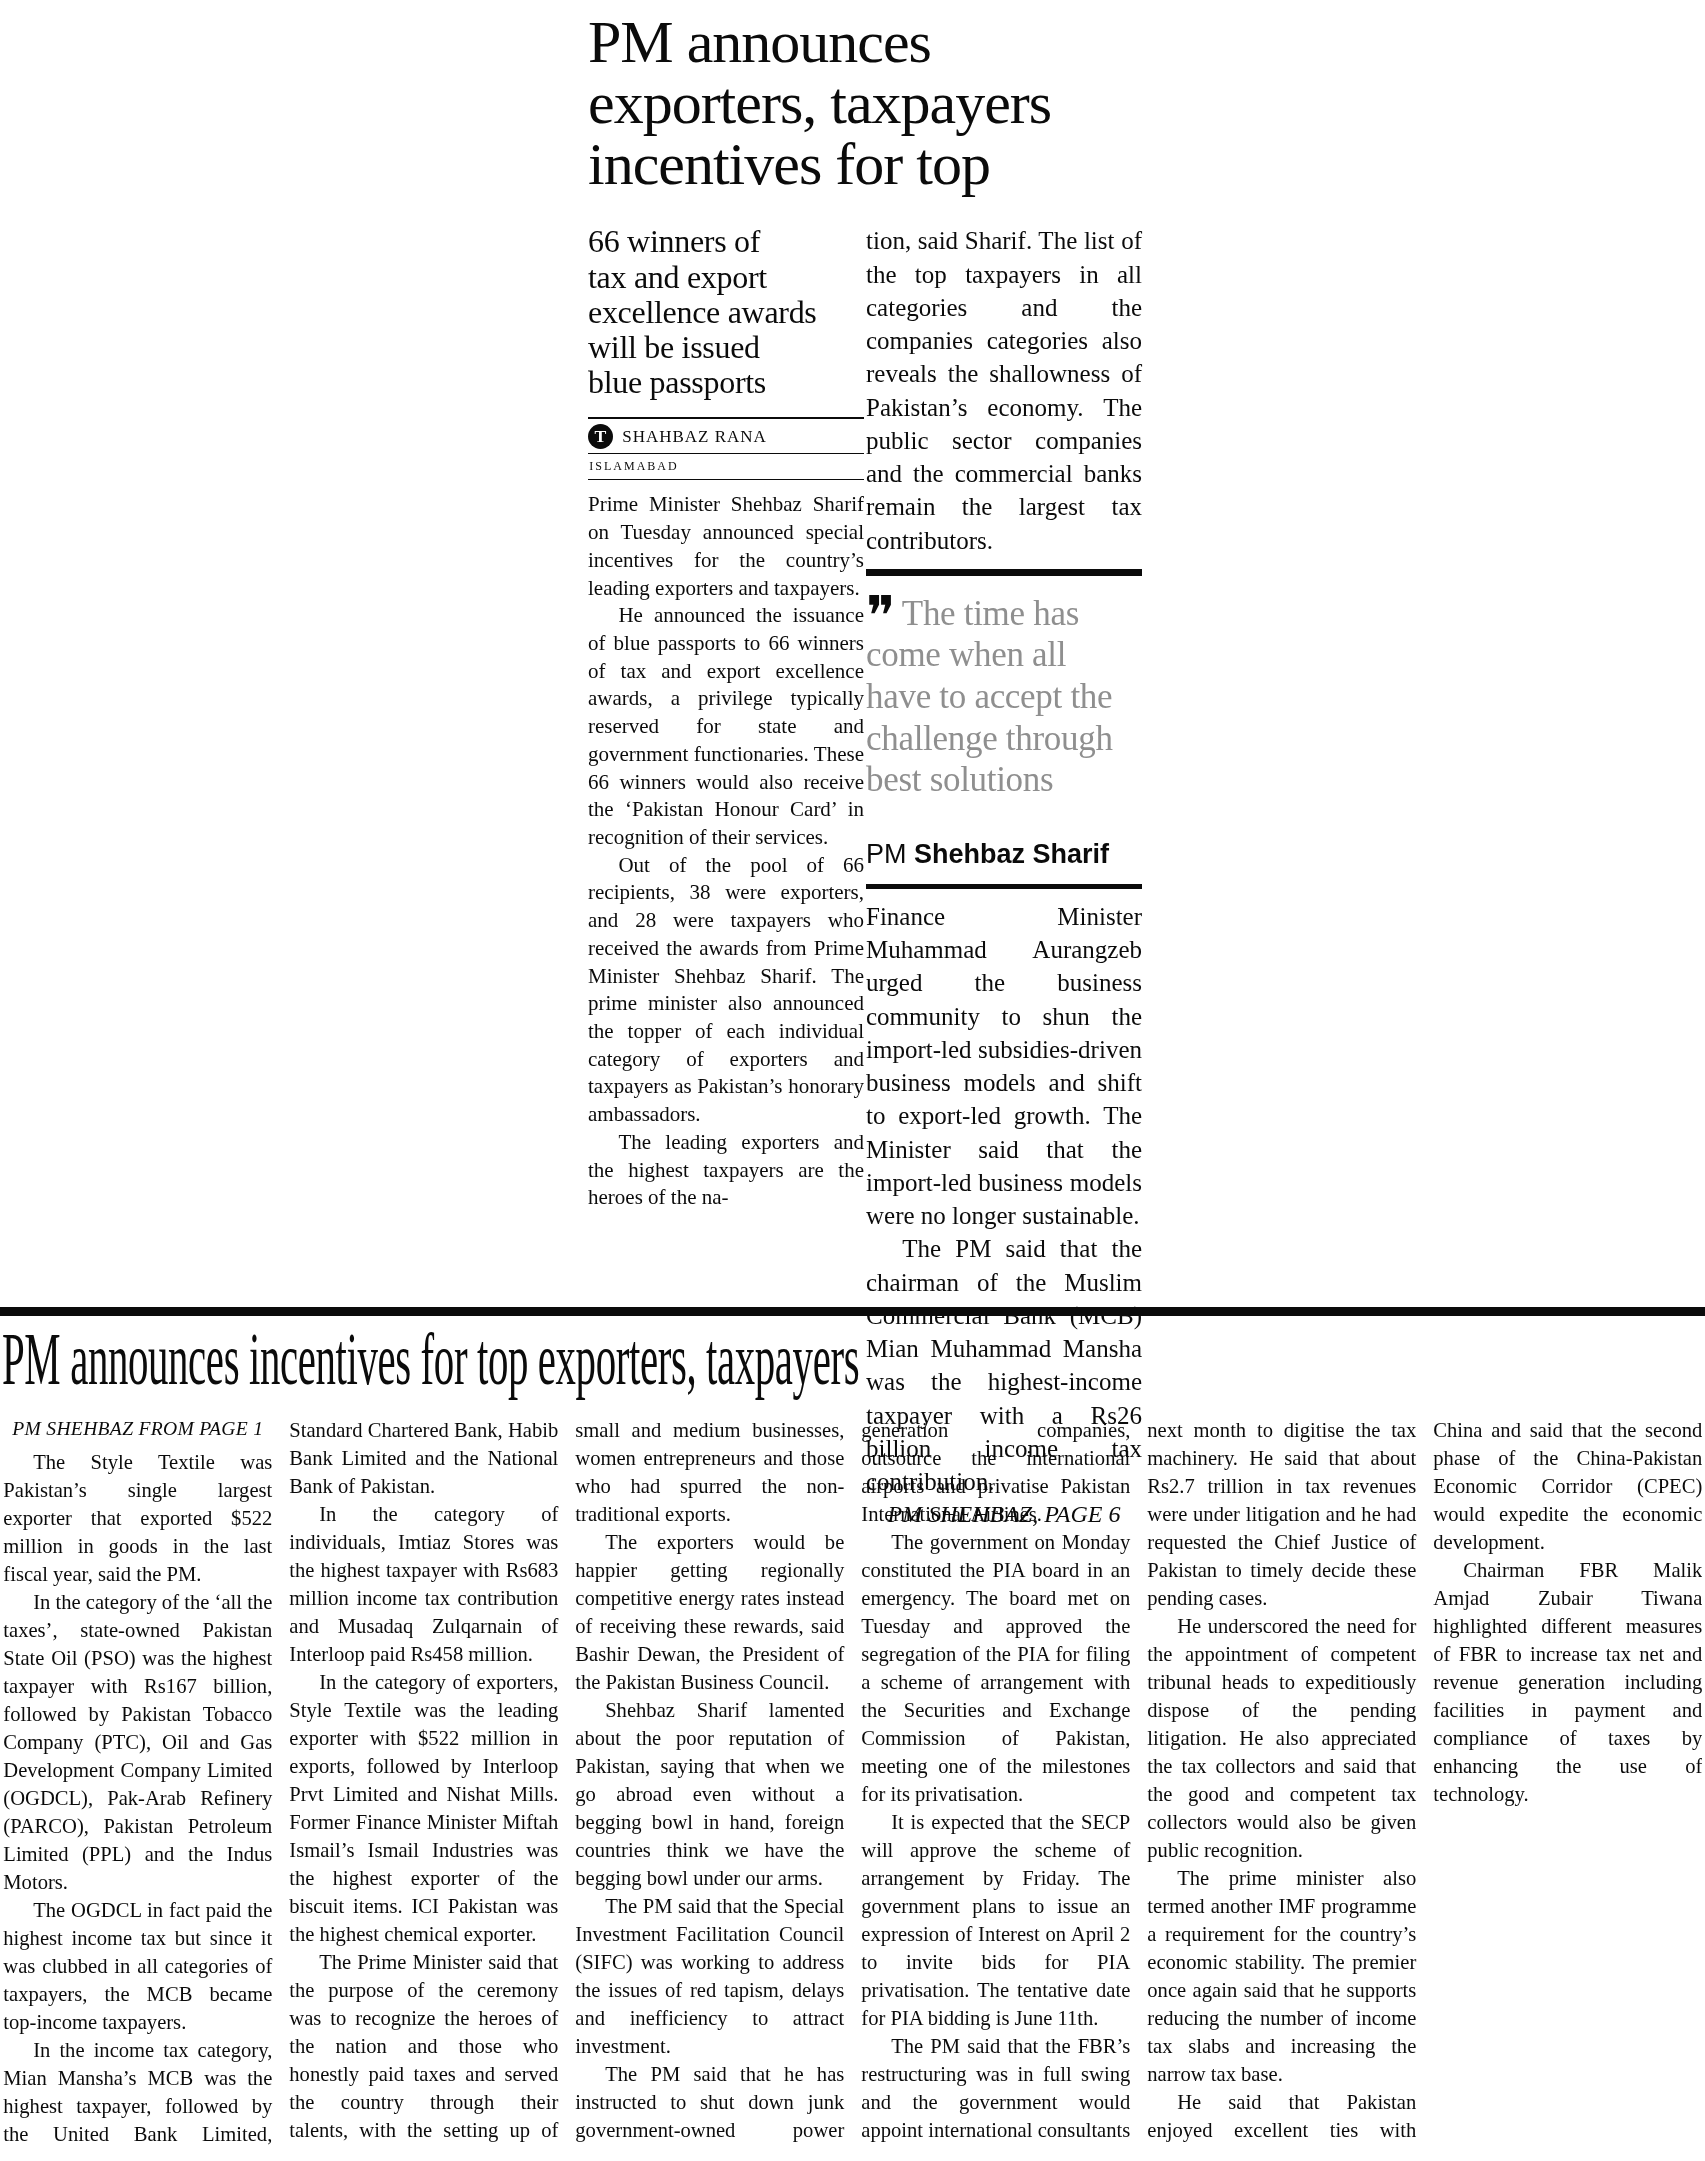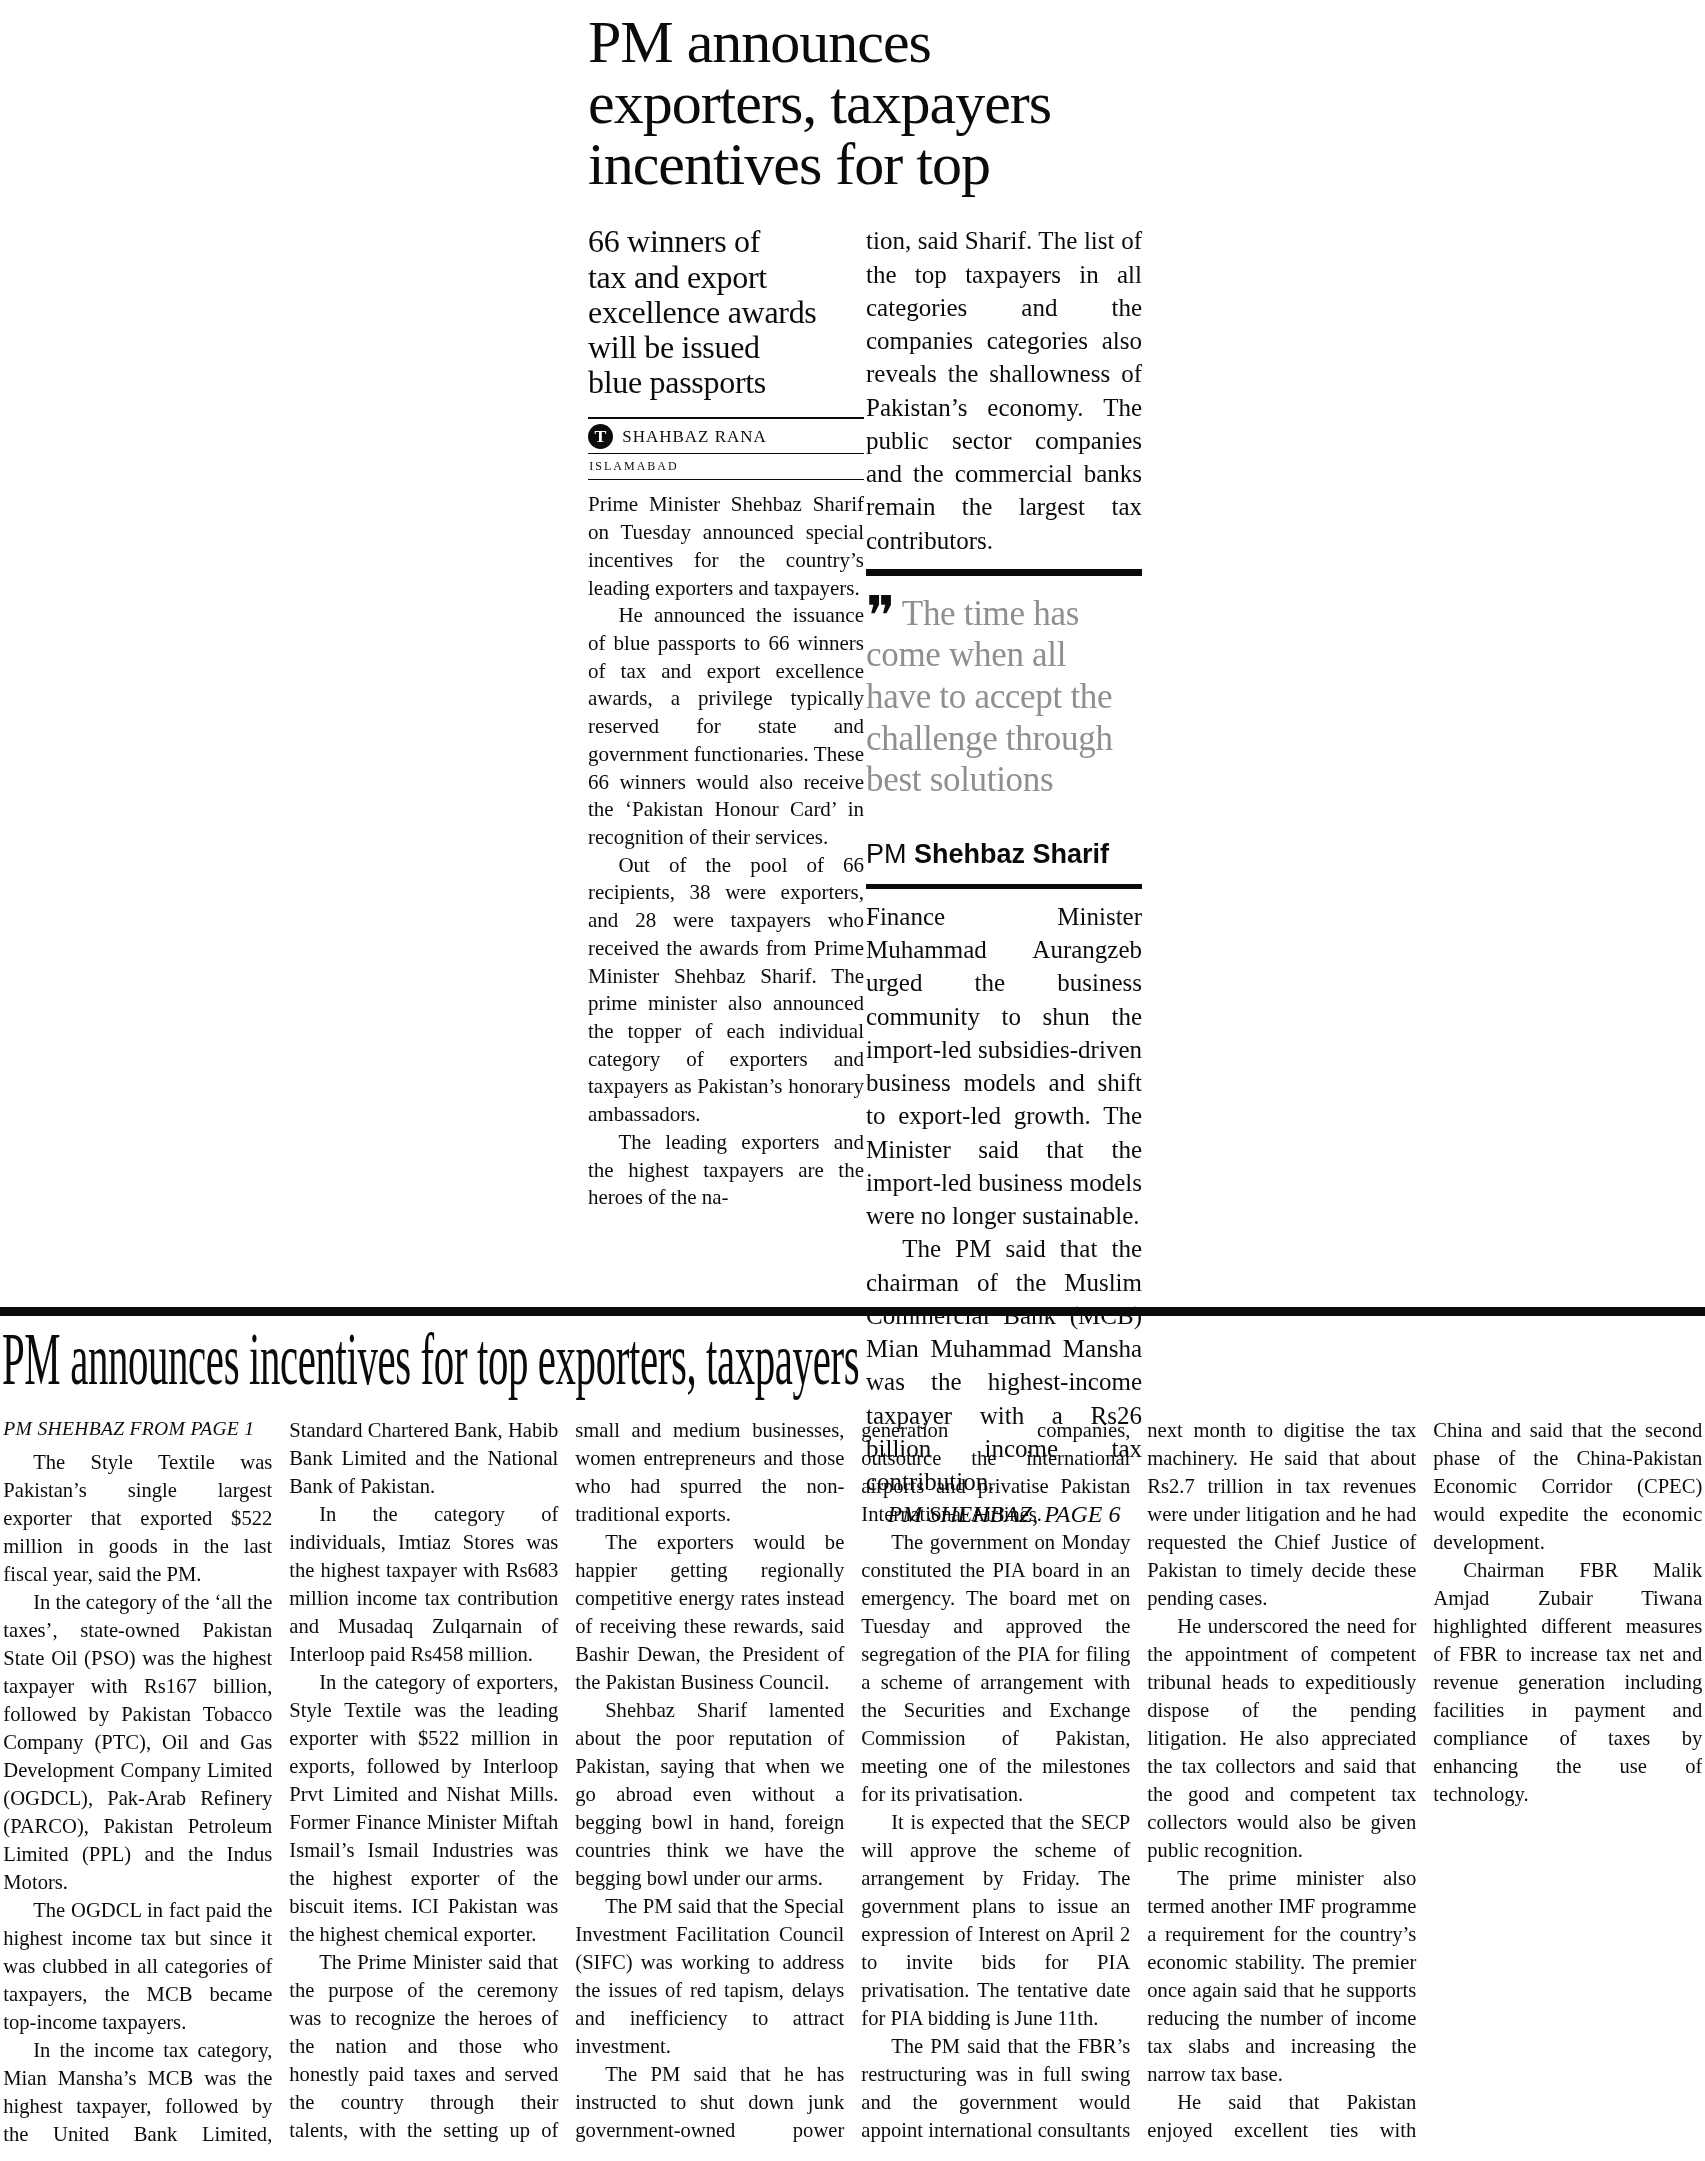--- a/index.html
+++ b/index.html
@@ -52,21 +52,21 @@
            background:#0b0b0b;}
   .cont-headline{position:absolute;left:2px;top:1323px;margin:0;font-weight:400;
                  font-size:73px;line-height:1.0;white-space:nowrap;
                  letter-spacing:-0.7px;transform:scaleX(0.56);
                  transform-origin:left top;}
   .cont-cols{position:absolute;left:3.3px;top:1416px;width:1699px;height:746px;
              column-count:6;column-gap:17px;column-fill:auto;overflow:hidden;
              font-size:20.6px;line-height:1.36;text-align:justify;}
   .cont-cols p{margin:0;text-indent:1.45em;}
   .kicker{font-style:italic;font-size:19.6px;letter-spacing:0.3px;
-          margin:0 0 5.2px 0;text-align:left;}
+          margin:0 0 5.2px 0;text-align:center;}
 </style>
 </head>
 <body>
 
 <div class="sheet">
 
   <article class="top-article">
     <h1 class="headline">
       <span>PM announces</span>
       <span>exporters, taxpayers</span>

